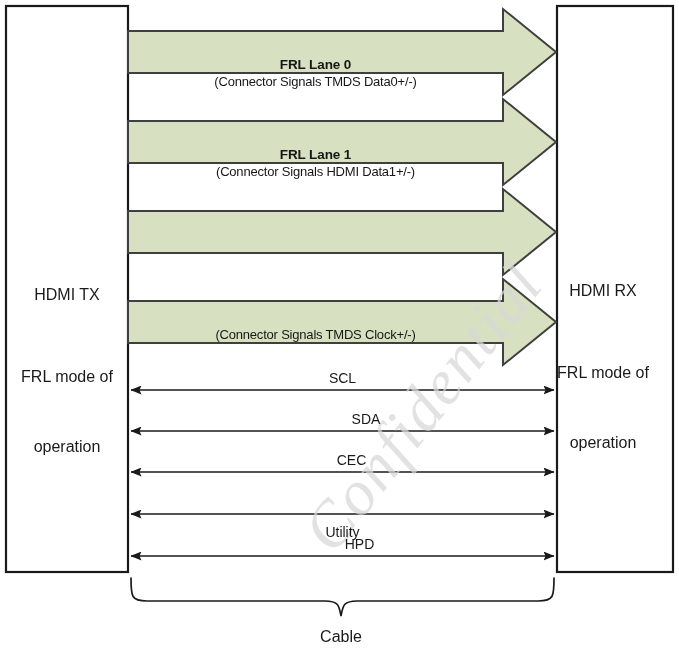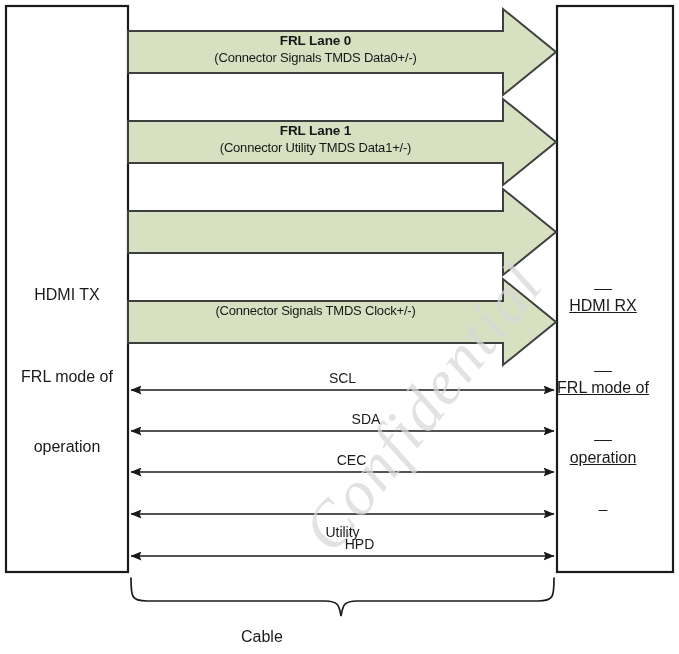--- a/index.html
+++ b/index.html
@@ -40,20 +40,21 @@
     margin-bottom: 12px;
   }
   .endpoint-label .ep-mode {
     display: block;
   }
   .lane-text {
     position: absolute;
     text-align: center;
     pointer-events: none;
     line-height: 1.25;
+    margin-top: 24px;
   }
   .lane-title {
     display: block;
     font-size: 13.5px;
     font-weight: bold;
     color: #171717;
     letter-spacing: -0.1px;
   }
   .lane-sub {
     display: block;
@@ -65,20 +66,21 @@
   .signal-label {
     position: absolute;
     text-align: center;
     font-size: 14px;
     color: #1a1a1a;
     pointer-events: none;
     white-space: nowrap;
   }
   .cable-label {
     position: absolute;
+    text-align: center;
     font-size: 16px;
     color: #1a1a1a;
     pointer-events: none;
     white-space: nowrap;
   }
   .watermark {
     position: absolute;
     font-size: 64px;
     color: #d8d8d8;
     opacity: 0.72;
@@ -132,34 +134,34 @@
   </svg>
 
   <div class="watermark" style="left: 288px; top: 520px;">Confidential</div>
 
   <div class="endpoint-label" style="left: 6px; top: 237px; width: 122px;">
     <span class="ep-name">HDMI TX</span>
     <span class="ep-mode">FRL mode of</span>
     <span class="ep-mode">operation</span>
   </div>
 
-  <div class="endpoint-label" style="left: 557px; top: 248px; width: 92px; text-decoration: underline;">
+  <div class="endpoint-label" style="left: 557px; top: 233px; width: 92px;">
     <span class="ep-name">HDMI RX</span>
     <span class="ep-mode">FRL mode of</span>
     <span class="ep-mode">operation</span>
   </div>
 
   <div class="lane-text" style="left: 128px; top: 33px; width: 375px;">
     <span class="lane-title">FRL Lane 0</span>
     <span class="lane-sub">(Connector Signals TMDS Data0+/-)</span>
   </div>
 
   <div class="lane-text" style="left: 128px; top: 123px; width: 375px;">
     <span class="lane-title">FRL Lane 1</span>
-    <span class="lane-sub">(Connector Utility TMDS Data1+/-)</span>
+    <span class="lane-sub">(Connector Signals HDMI Data1+/-)</span>
   </div>
 
 
   <div class="lane-text" style="left: 128px; top: 303px; width: 375px;">
     <span class="lane-sub">(Connector Signals TMDS Clock+/-)</span>
   </div>
 
   <div class="signal-label" style="left: 131px; top: 370px; width: 423px;">SCL</div>
   <div class="signal-label" style="left: 131px; top: 411px; width: 470px;">SDA</div>
   <div class="signal-label" style="left: 131px; top: 452px; width: 423px; padding-left: 9px;">CEC</div>

